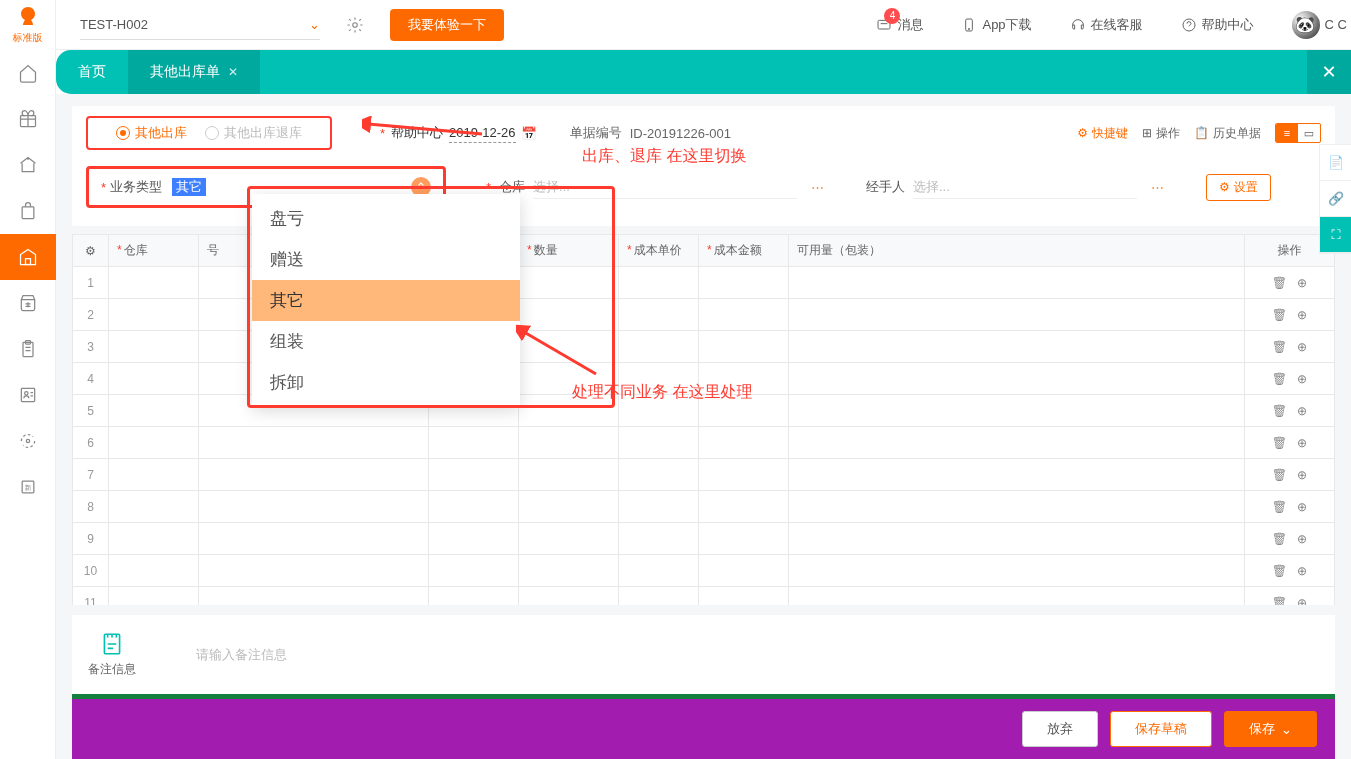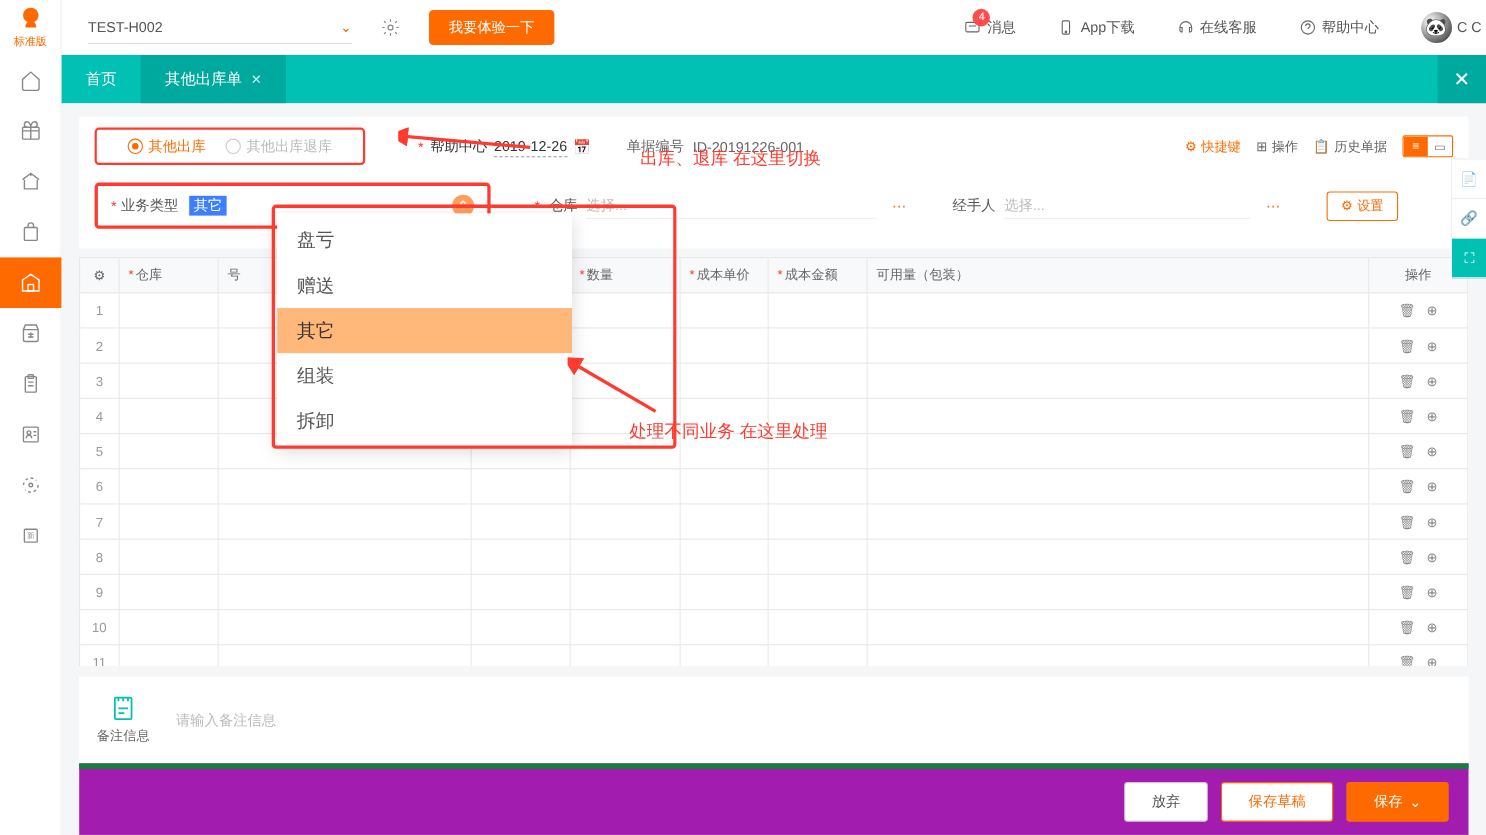--- a/index.html
+++ b/index.html
@@ -25,21 +25,21 @@
     .org-select .caret { color: #ff6a00; }
     .gear-btn { width: 30px; height: 30px; display: flex; align-items: center; justify-content: center; cursor: pointer; color: #888; }
     .cta-btn { background: #ff6a00; color: #fff; padding: 7px 18px; border-radius: 4px; cursor: pointer; font-size: 13px; }
     .spacer { flex: 1; }
     .hdr-item { display: flex; align-items: center; gap: 5px; color: #555; cursor: pointer; position: relative; margin-left: 18px; font-size: 13px; }
     .hdr-item svg { width: 16px; height: 16px; stroke: #666; fill: none; stroke-width: 1.5; }
     .badge { position: absolute; top: -8px; left: 8px; background: #ff4d4f; color: #fff; font-size: 10px; width: 16px; height: 16px; border-radius: 50%; display: flex; align-items: center; justify-content: center; }
     .avatar { width: 28px; height: 28px; border-radius: 50%; background: radial-gradient(circle at 30% 30%, #fff, #222); display: flex; align-items: center; justify-content: center; font-size: 16px; }
     
     
-    .tabs-bar { height: 44px; background: #00c1b3; display: flex; align-items: center; }
+    .tabs-bar { height: 44px; background: #00c1b3; display: flex; align-items: center; border-radius: 15px; }
     .tab { height: 44px; padding: 0 22px; display: flex; align-items: center; gap: 8px; color: #fff; cursor: pointer; font-size: 14px; }
     .tab.active { background: #00a99d; }
     .tab .close { font-size: 12px; opacity: 0.8; }
     .tabs-close { margin-left: auto; width: 44px; height: 44px; background: #00a99d; display: flex; align-items: center; justify-content: center; color: #fff; cursor: pointer; font-size: 18px; }
     
     
     .content { flex: 1; background: #f5f6f8; padding: 12px 16px 0 16px; display: flex; flex-direction: column; position: relative; overflow: hidden; }
     
     .doc-header { background: #fff; padding: 10px 14px 18px; border-radius: 2px; margin-bottom: 8px; position: relative; }
     .row1 { display: flex; align-items: center; gap: 18px; }
@@ -55,21 +55,21 @@
     .date-field .val { color: #333; border-bottom: 1px dashed #999; padding: 2px 0; }
     .cal-icon { color: #ff6a00; }
     .doc-num { display: flex; align-items: center; gap: 8px; color: #666; margin-left: 14px; }
     .toolbar-right { margin-left: auto; display: flex; align-items: center; gap: 14px; color: #666; font-size: 12px; }
     .toolbar-right .ti { display: flex; align-items: center; gap: 4px; cursor: pointer; }
     .toolbar-right .ti.orange { color: #ff6a00; }
     .toolbar-right .view-toggle { display: flex; border: 1px solid #ff6a00; border-radius: 2px; overflow: hidden; }
     .view-toggle span { width: 22px; height: 18px; display: flex; align-items: center; justify-content: center; cursor: pointer; font-size: 11px; }
     .view-toggle span.active { background: #ff6a00; color: #fff; }
     
-    .annot1 { position: absolute; left: 510px; top: 28px; color: #ff3b30; font-size: 16px; font-weight: 500; pointer-events: none; }
+    .annot1 { position: absolute; left: 510px; top: 40px; color: #ff3b30; font-size: 16px; font-weight: 500; pointer-events: none; }
     .arrow1 { position: absolute; left: 290px; top: 10px; pointer-events: none; }
     
     .row2 { display: flex; align-items: center; margin-top: 16px; gap: 40px; position: relative; }
     .biz-type-box { border: 3px solid #ff3b30; border-radius: 4px; padding: 8px 12px; width: 360px; display: flex; align-items: center; position: relative; }
     .biz-type-box .req { color: #ff3b30; margin-right: 4px; }
     .biz-type-box .lbl { color: #555; margin-right: 10px; }
     .biz-type-box .val { background: #3d7fff; color: #fff; padding: 0 4px; }
     .biz-type-box .chev { margin-left: auto; width: 20px; height: 20px; background: #ff9e5e; border-radius: 50%; display: flex; align-items: center; justify-content: center; color: #fff; }
     
     .dropdown { position: absolute; left: 180px; top: 88px; width: 268px; background: #fff; box-shadow: 0 4px 16px rgba(0,0,0,0.15); z-index: 50; padding: 4px 0; }
@@ -100,21 +100,21 @@
     .biz-highlight-box { position: absolute; left: -5px; top: -8px; width: 368px; height: 222px; border: 3px solid #ff3b30; border-radius: 4px; pointer-events: none; }
     
     .arrow2 { position: absolute; left: 460px; top: 230px; pointer-events: none; z-index: 60; }
     .annot2 { position: absolute; left: 516px; top: 288px; color: #ff3b30; font-size: 16px; font-weight: 500; pointer-events: none; z-index: 60; }
     
     
     .remark { background: #fff; margin-top: 10px; padding: 16px; display: flex; align-items: center; gap: 24px; }
     .remark .icon-col { display: flex; flex-direction: column; align-items: center; color: #00c1b3; gap: 4px; }
     .remark .icon-col svg { width: 26px; height: 26px; stroke: #00c1b3; fill: none; stroke-width: 1.5; }
     .remark .icon-col .t { font-size: 12px; color: #666; }
-    .remark input { flex: 1; border: none; outline: none; font-size: 13px; color: #14532d; }
+    .remark input { flex: 1; border: none; outline: none; font-size: 13px; color: #14532d; margin-left: 36px; }
     .remark input::placeholder { color: #bbb; }
     
     
     .footer { background: #a21caf; padding: 12px 18px; display: flex; justify-content: flex-end; gap: 12px; border-top: 5px solid #15803d; }
     .btn { padding: 8px 24px; border-radius: 3px; font-size: 13px; cursor: pointer; display: flex; align-items: center; gap: 6px; }
     .btn.plain { border: 1px solid #ccc; color: #555; background: #fff; }
     .btn.outline { border: 1px solid #ff6a00; color: #ff6a00; background: #fff; }
     .btn.primary { border: 1px solid #ff6a00; background: #ff6a00; color: #fff; }
     
     

